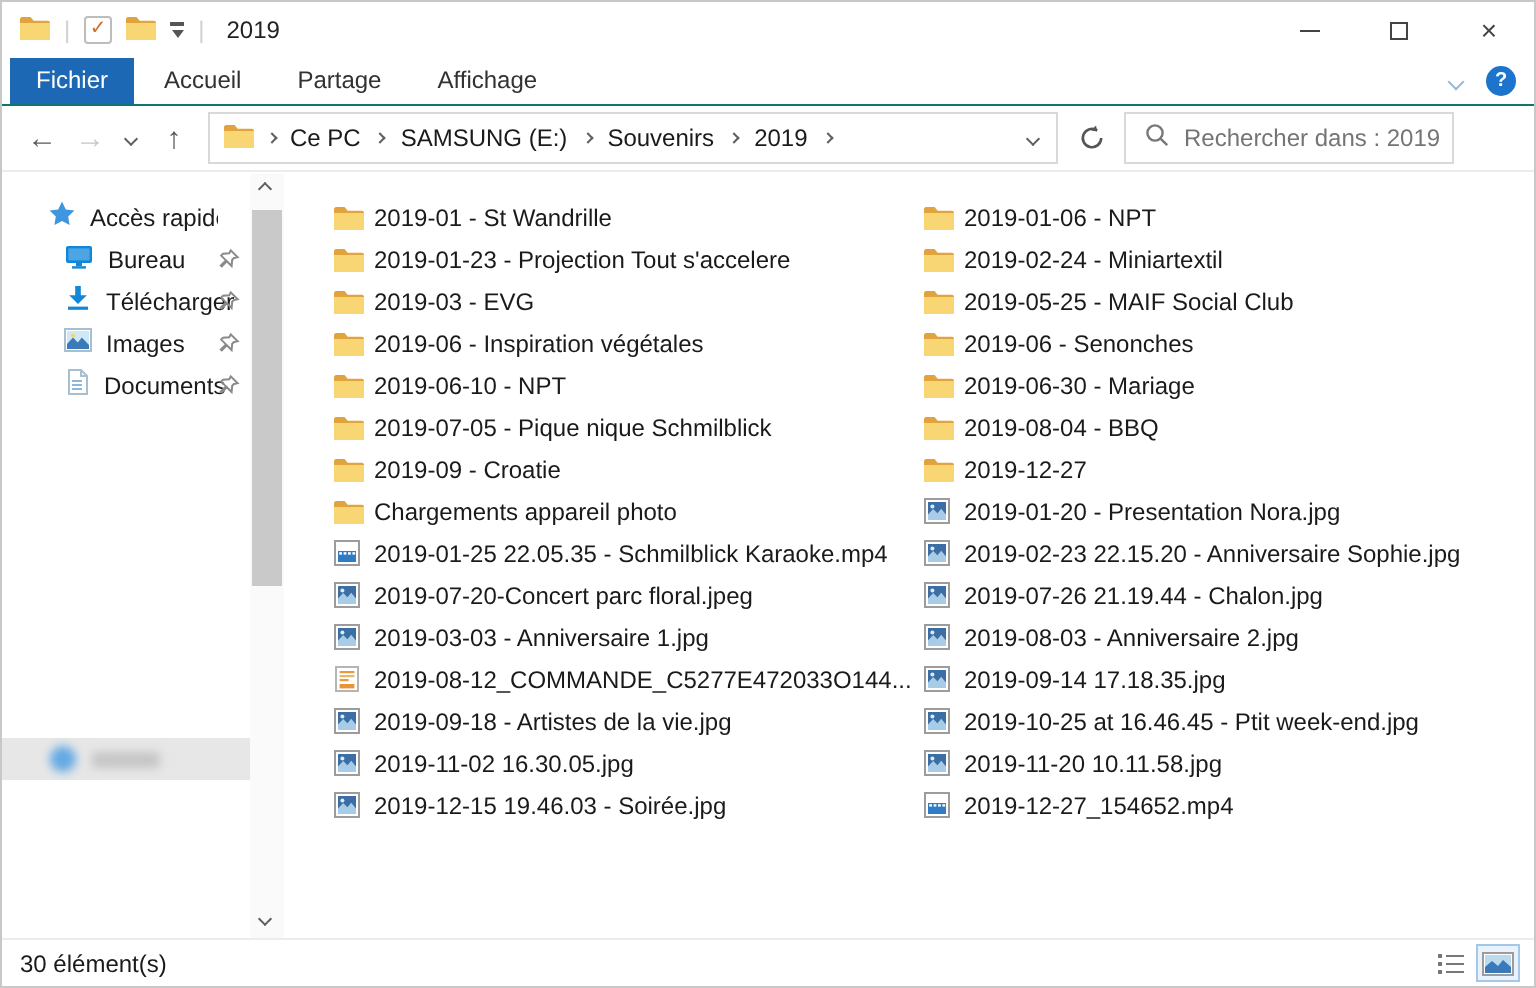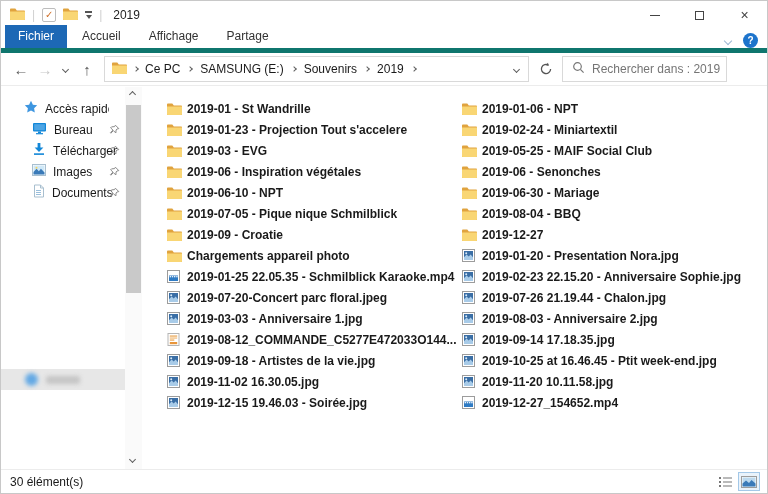--- a/index.html
+++ b/index.html
@@ -16,21 +16,21 @@
   .caret-bar { width:7px; height:1.5px; background:#555; margin-bottom:2px; }
   .caret-down { width:0; height:0; border-left:3.5px solid transparent; border-right:3.5px solid transparent; border-top:4px solid #555; }
   .win-title { margin-left:4px; color:#222; }
   .win-controls { position:absolute; right:0; top:0; height:28px; display:flex; }
   .wc { width:45px; height:28px; display:flex; align-items:center; justify-content:center; color:#444; }
   .min-glyph { width:10px; height:1px; background:#444; }
   .max-glyph { width:9px; height:9px; border:1px solid #444; }
   .close-glyph { font-size:14px; line-height:1; }
 
   
-  .tabrow { position:relative; height:24px; display:flex; align-items:flex-end; border-bottom:5px solid #0f766e; }
+  .tabrow { position:relative; height:24px; display:flex; align-items:flex-end; border-bottom:1px solid #0f766e; }
   .tab { padding:4px 13px 5px; margin-left:2px; color:#323232; }
   .tab:first-child { margin-left:4px; }
   .tab.active { background:#1d68b5; color:#fff; }
   .tab-right { position:absolute; right:9px; top:4px; display:flex; gap:12px; align-items:center; }
   .help-circle { width:15px; height:15px; border-radius:50%; background:#1d74cc; color:#fff; font-size:10px; font-weight:bold; display:flex; align-items:center; justify-content:center; }
 
   
   .chev { display:inline-block; width:5px; height:5px; border-right:1.3px solid #5f5f5f; border-bottom:1.3px solid #5f5f5f; }
   .chev-r { transform:rotate(-45deg); width:4px; height:4px; }
   .chev-d { transform:rotate(45deg); }
@@ -69,21 +69,21 @@
   .b-circle-blue { width:13px; height:13px; border-radius:50%; background:#3f87d8; }
   .b-circle-lightblue { width:13px; height:13px; border-radius:50%; background:#64a9e4; }
   .b-pc-dark { width:13px; height:10px; background:#2e4a70; border-radius:1.5px; }
   .b-file { width:11px; height:13px; background:#b7c6d2; border-radius:1.5px; }
 
   .side-scroll { width:17px; position:relative; background:#fafafa; }
   .ss-thumb { position:absolute; left:1px; top:18px; width:15px; height:188px; background:#c9c9c9; }
   .ss-up { position:absolute; top:5px; left:5px; }
   .ss-down { position:absolute; bottom:7px; left:5px; }
 
-  .filelist { flex:1; position:relative;font-weight:bold; }
+  .filelist { flex:1; position:relative; }
   .file-col { position:absolute; top:11px; }
   .col-1 { left:25px; }
   .col-2 { left:320px; }
   .file-row { display:flex; align-items:center; height:21px; }
   .file-icon { width:16px; display:flex; align-items:center; }
   .file-label { margin-left:4px; white-space:nowrap; }
 
   
   .statusbar { position:absolute; left:0; right:0; bottom:0; height:24px; border-top:1px solid #ececec; display:flex; align-items:center; padding-left:9px; }
   .view-toggles { position:absolute; right:7px; top:2px; display:flex; gap:2px; }
@@ -124,22 +124,22 @@
       <div class="wc">
           <span class="close-glyph">×</span>
         </div>
     </div>
   </div>
 
   <div class="tabrow">
     <div id="tabs" style="display:flex;align-items:flex-end;">
         <div class="tab active">Fichier</div>
         <div class="tab">Accueil</div>
+        <div class="tab">Partage</div>
         <div class="tab">Affichage</div>
-        <div class="tab">Partage</div>
       </div>
     <div class="tab-right">
       <span class="chev chev-d chev-lt"></span>
       <span class="help-circle">?</span>
     </div>
   </div>
 
   <div class="toolbar">
     <div class="navbtn nav-back">←</div>
     <div class="navbtn nav-fwd">→</div>

